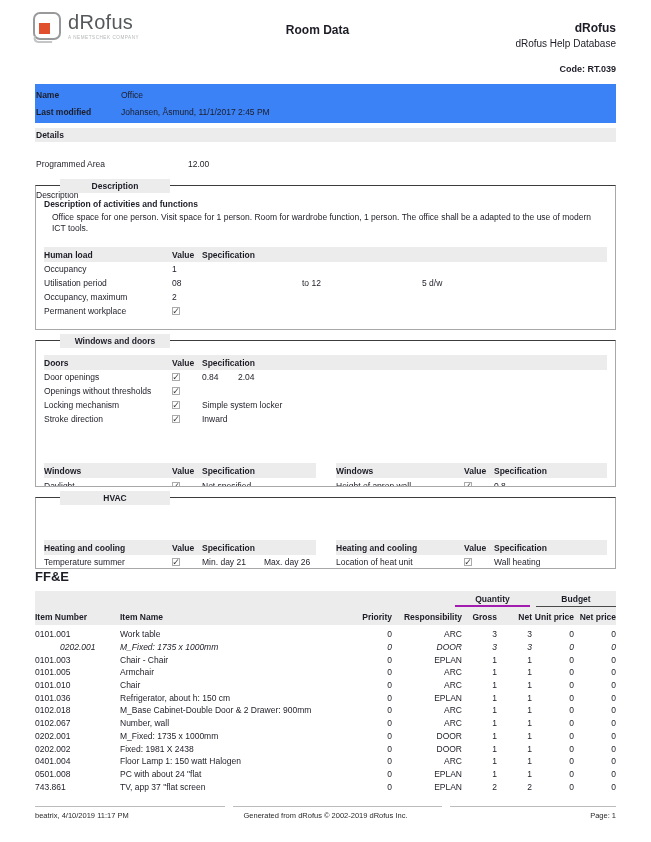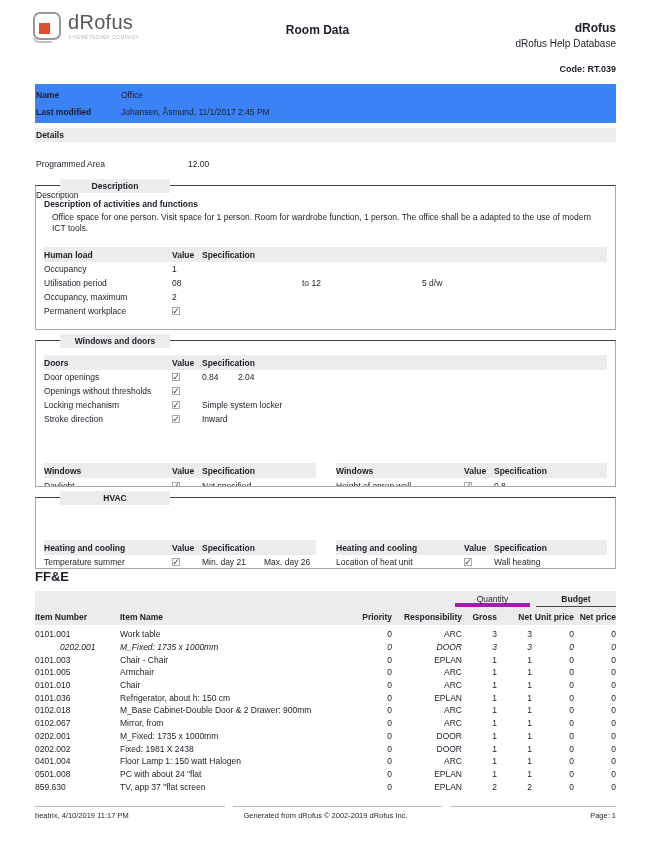--- a/index.html
+++ b/index.html
@@ -59,21 +59,21 @@
     justify-content: center; font-size: 9px; line-height: 6px; color: #3a3a3a; background: #fff; overflow: visible; }
   .twocol { display: flex; gap: 20px; }
   .col-l { width: 272px; } .col-r { flex: 1; }
 
   
   .ffe-title { position: absolute; top: 569px; left: 35px; font-size: 13px; font-weight: bold; }
   .ffe { position: absolute; top: 591px; left: 35px; width: 581px; }
   .ffe-head { background: #ececec; padding-top: 3px; }
   .ffe-groups { display: flex; height: 14px; align-items: flex-start; }
   .g-spacer { width: 420px; }
-  .g-q { width: 75px; text-align: center; font-weight: normal; border-bottom: 4px solid #a21caf; height: 13px; }
+  .g-q { width: 75px; text-align: center; font-weight: bold; border-bottom: 2px solid #a21caf; height: 13px; }
   .g-b { width: 80px; margin-left: 6px; text-align: center; font-weight: bold; border-bottom: 1px solid #4a4a4a; height: 13px; }
   .ffe-cols { display: flex; height: 17px; align-items: center; font-weight: bold; }
   .c0 { width: 85px; } .c1 { width: 228px; }
   .c2 { width: 44px; text-align: right; } .c3 { width: 70px; text-align: right; }
   .c4 { width: 35px; text-align: right; } .c5 { width: 35px; text-align: right; }
   .c6 { width: 42px; text-align: right; } .c7 { width: 42px; text-align: right; }
   .ffe-body { padding-top: 3px; }
   .ffe-row { display: flex; height: 12.7px; align-items: center; }
   .ffe-row.sub { font-style: italic; }
   .ffe-row.sub .c0 { padding-left: 25px; }
@@ -365,21 +365,21 @@
           <span class="c1">M_Base Cabinet-Double Door &amp; 2 Drawer: 900mm</span>
           <span class="c2">0</span>
           <span class="c3">ARC</span>
           <span class="c4">1</span>
           <span class="c5">1</span>
           <span class="c6">0</span>
           <span class="c7">0</span>
         </div>
         <div class="ffe-row">
           <span class="c0">0102.067</span>
-          <span class="c1">Mirror, from</span>
+          <span class="c1">Number, wall</span>
           <span class="c2">0</span>
           <span class="c3">ARC</span>
           <span class="c4">1</span>
           <span class="c5">1</span>
           <span class="c6">0</span>
           <span class="c7">0</span>
         </div>
         <div class="ffe-row">
           <span class="c0">0202.001</span>
           <span class="c1">M_Fixed: 1735 x 1000mm</span>
@@ -414,21 +414,21 @@
           <span class="c0">0501.008</span>
           <span class="c1">PC with about 24 "flat</span>
           <span class="c2">0</span>
           <span class="c3">EPLAN</span>
           <span class="c4">1</span>
           <span class="c5">1</span>
           <span class="c6">0</span>
           <span class="c7">0</span>
         </div>
         <div class="ffe-row">
-          <span class="c0">859.630</span>
+          <span class="c0">743.861</span>
           <span class="c1">TV, app 37 "flat screen</span>
           <span class="c2">0</span>
           <span class="c3">EPLAN</span>
           <span class="c4">2</span>
           <span class="c5">2</span>
           <span class="c6">0</span>
           <span class="c7">0</span>
         </div>
       </div>
   </div>

